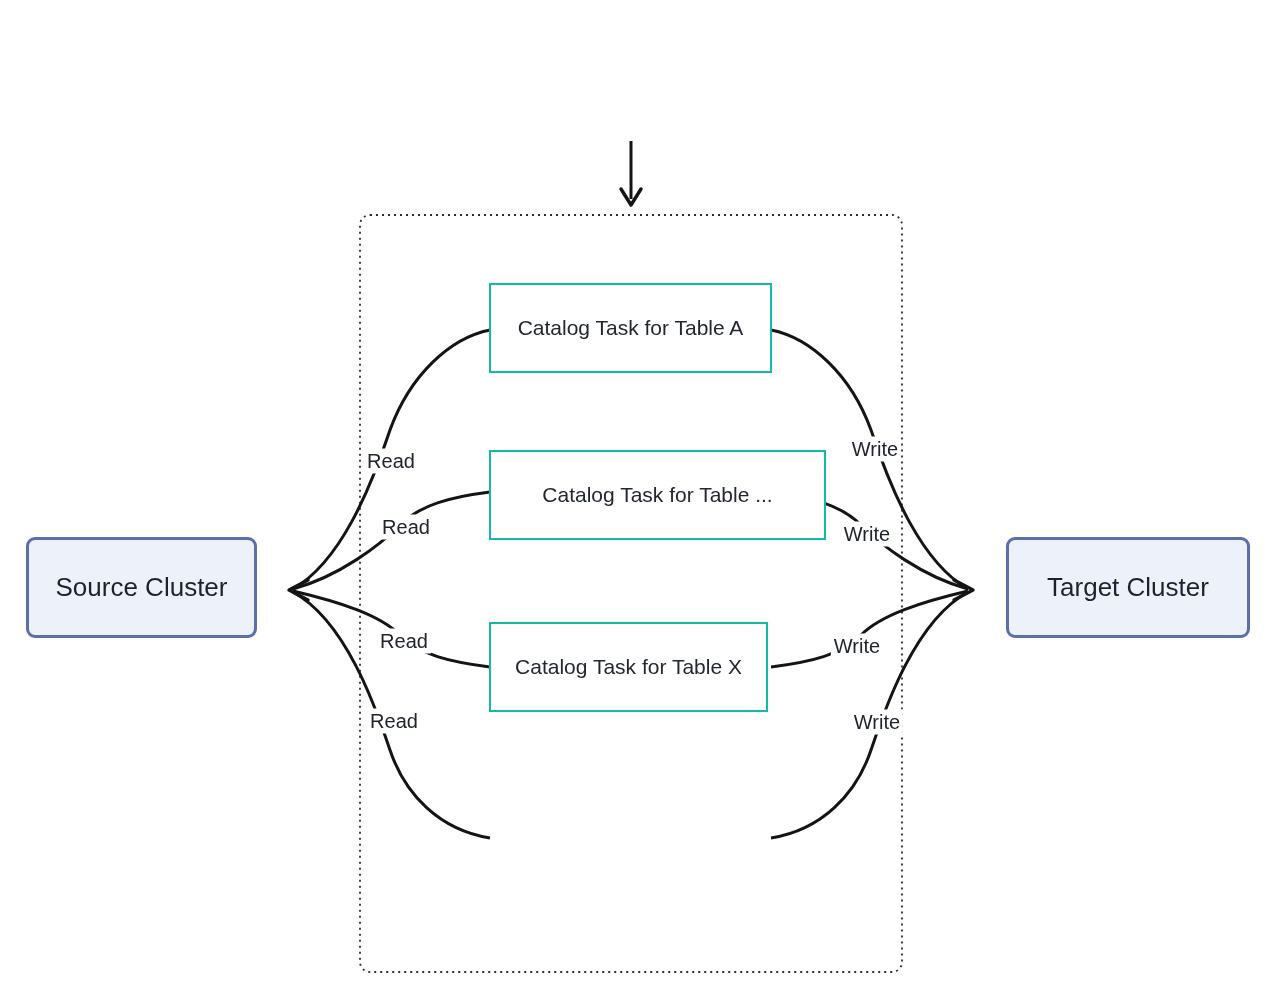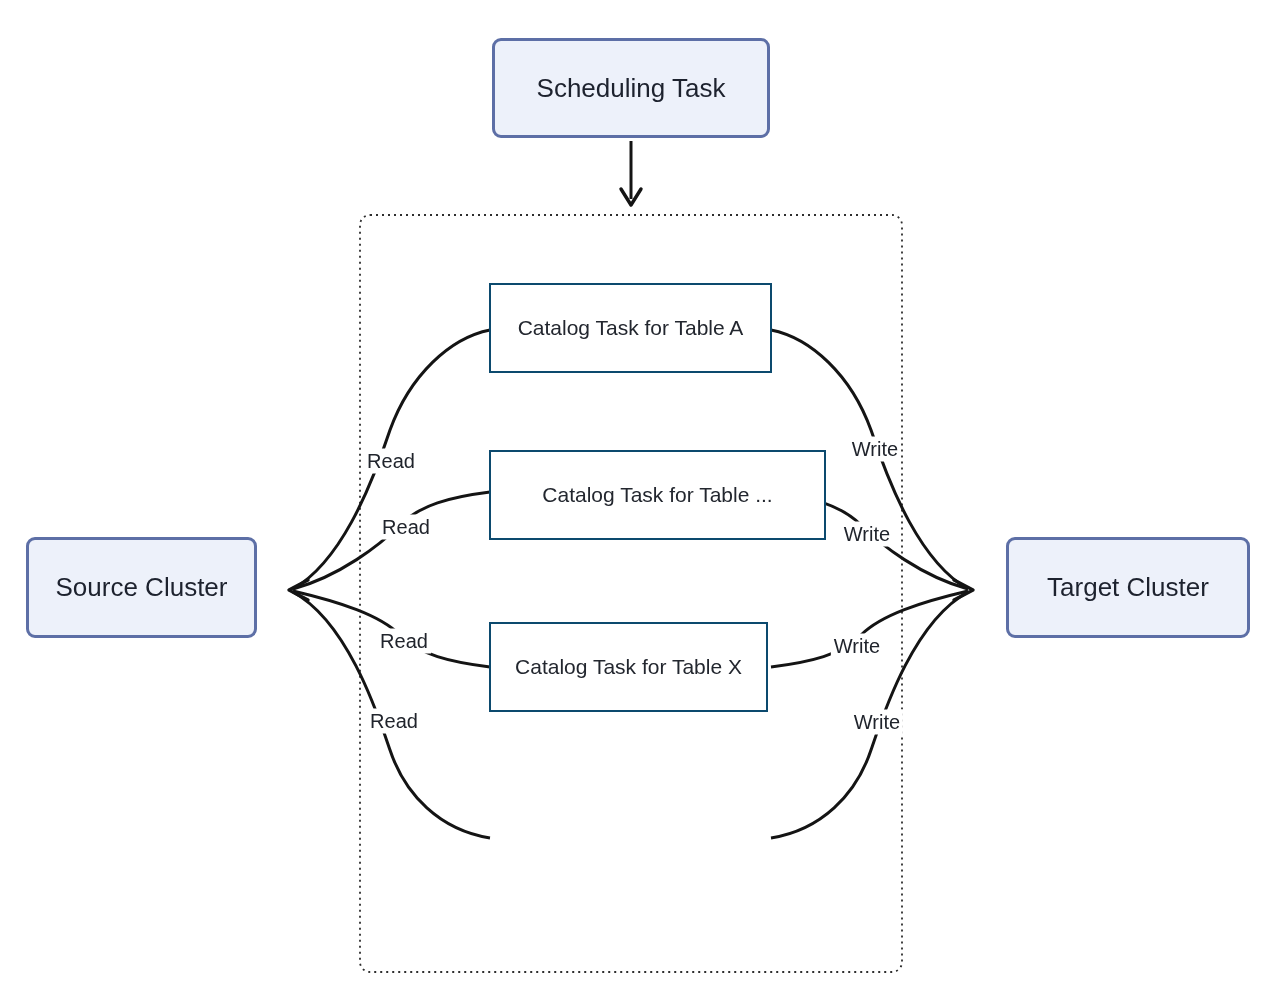--- a/index.html
+++ b/index.html
@@ -44,21 +44,21 @@
   }
   .cluster {
     background: #edf1fa;
     border: 3px solid #5d6fa6;
     border-radius: 9px;
     font-size: 26px;
     color: #1d222e;
   }
   .task {
     background: #ffffff;
-    border: 2px solid #0c4a6e;
+    border: 2px solid #14b8a6;
     font-size: 21px;
     color: #23272f;
   }
   .edge-label {
     position: absolute;
     transform: translate(-50%, -50%);
     background: #ffffff;
     padding: 1px 3px;
     font-size: 20px;
     line-height: 1.15;
@@ -84,23 +84,20 @@
     <path class="edge" d="M490,838 C440,830 405,795 390,750 C378,715 348,622 293,592"></path>
     <path class="head" d="M308,580 L289,590 L308,600"></path>
 
     <path class="edge" d="M771,330 C811,338 851,375 871,430 C891,490 921,562 968,589"></path>
     <path class="edge" d="M771,492 C811,497 841,505 861,525 C881,545 921,576 968,589"></path>
     <path class="edge" d="M771,667 C811,662 841,655 861,635 C881,615 921,602 968,591"></path>
     <path class="edge" d="M771,838 C821,830 856,795 871,750 C883,715 913,622 968,592"></path>
     <path class="head" d="M954,580 L973,590 L954,600"></path>
   </svg>
 
-  <div class="node cluster" style="left:492px; top:38px; width:278px; height:100px;">
-    <span>Scheduling Task</span>
-  </div>
 
   <div class="node cluster" style="left:26px; top:537px; width:231px; height:101px;">
     <span>Source Cluster</span>
   </div>
 
   <div class="node cluster" style="left:998px; top:537px; width:244px; height:101px;margin-left:8px;">
     <span>Target Cluster</span>
   </div>
 
   <div class="node task" style="left:489px; top:283px; width:283px; height:90px;">

